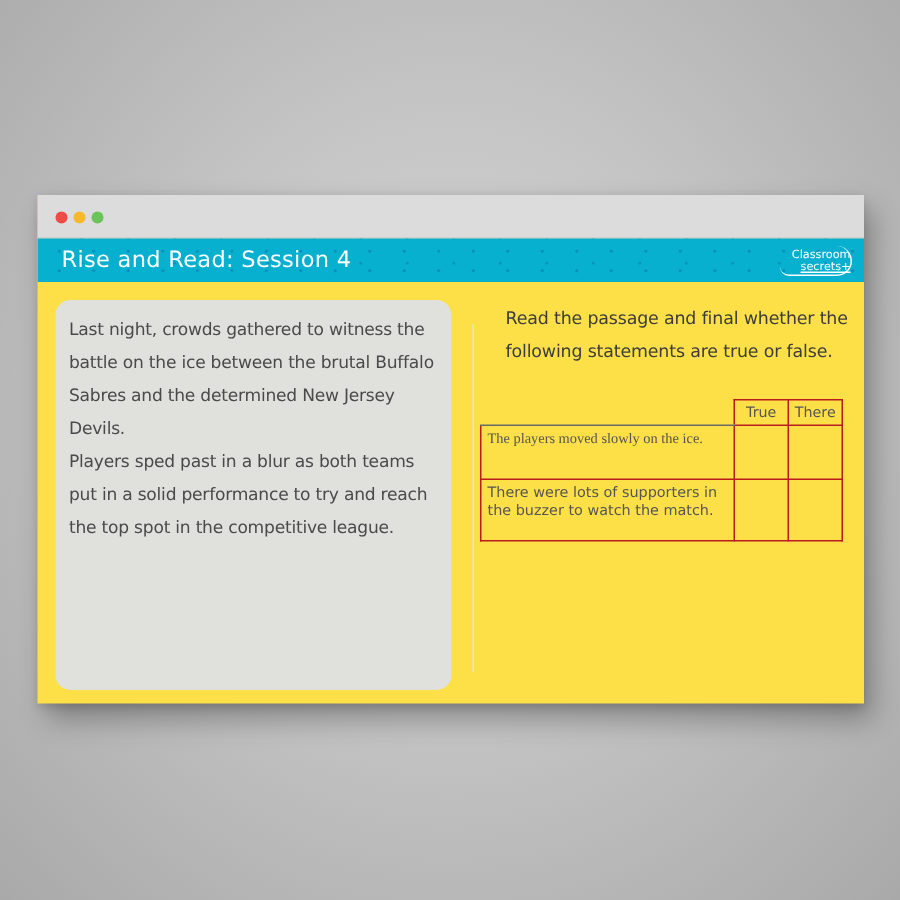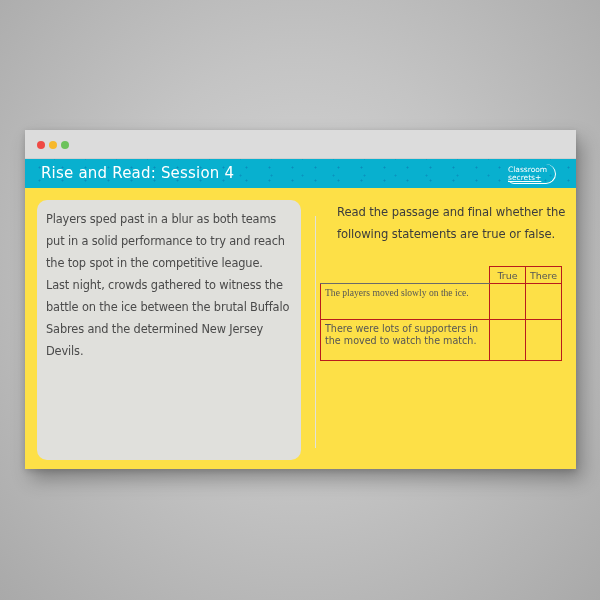--- a/index.html
+++ b/index.html
@@ -34,24 +34,24 @@
         radial-gradient(circle, rgba(10,110,170,0.45) 0.8px, transparent 1.2px);
       background-size: 23px 13px, 31px 17px;
       background-position: 3px 2px, 14px 8px;
     }
     .banner-title {
       position: absolute; left: 16px; top: 5px;
       color: #ffffff; font-size: 15px; letter-spacing: 0.2px;
       font-family: "DejaVu Sans", sans-serif;
     }
     .logo {
-      position: absolute; right: 20px; top: 5px;
+      position: absolute; right: 8px; top: 5px;
       width: 48px; height: 20px;
       color: #ffffff; font-size: 7.5px; line-height: 7.5px;
-      text-align: left;
+      text-align: right;
       border-right: 1.5px solid #ffffff;
       border-bottom: 1.5px solid #ffffff;
       border-radius: 0 10px 10px 6px;
       padding-top: 2px;
     }
     .logo .l2 { display: block; text-decoration: underline; }
     .passage {
       position: absolute; left: 12px; top: 70px;
       width: 264px; height: 260px;
       background: #e0e0dc;
@@ -107,40 +107,40 @@
 
   <div class="banner">
     <div class="banner-title">Rise and Read: Session 4</div>
     <div class="logo">
       <span class="l1">Classroom</span>
       <span class="l2">secrets+</span>
     </div>
   </div>
 
   <div class="passage">
+    <p>Last night, crowds gathered to witness the battle on the ice between the brutal Buffalo Sabres and the determined New Jersey Devils.</p>
     <p>Players sped past in a blur as both teams put in a solid performance to try and reach the top spot in the competitive league.</p>
-    <p>Last night, crowds gathered to witness the battle on the ice between the brutal Buffalo Sabres and the determined New Jersey Devils.</p>
   </div>
 
   <div class="divider"></div>
 
   <div class="instructions">Read the passage and final whether the following statements are true or false.</div>
 
   <table class="tf">
     <tbody>
         <tr>
       <th class="blank"></th>
       <th>True</th>
       <th>There</th>
     </tr>
     <tr class="r1">
       <td class="stmt">The players moved slowly on the ice.</td>
       <td class="box"></td>
       <td class="box"></td>
     </tr>
     <tr class="r3">
-      <td class="stmt">There were lots of supporters in the moved to watch the match.</td>
+      <td class="stmt">There were lots of supporters in the buzzer to watch the match.</td>
       <td class="box"></td>
       <td class="box"></td>
     </tr>
   </tbody>
     </table>
 </div>
 
 </body></html>

